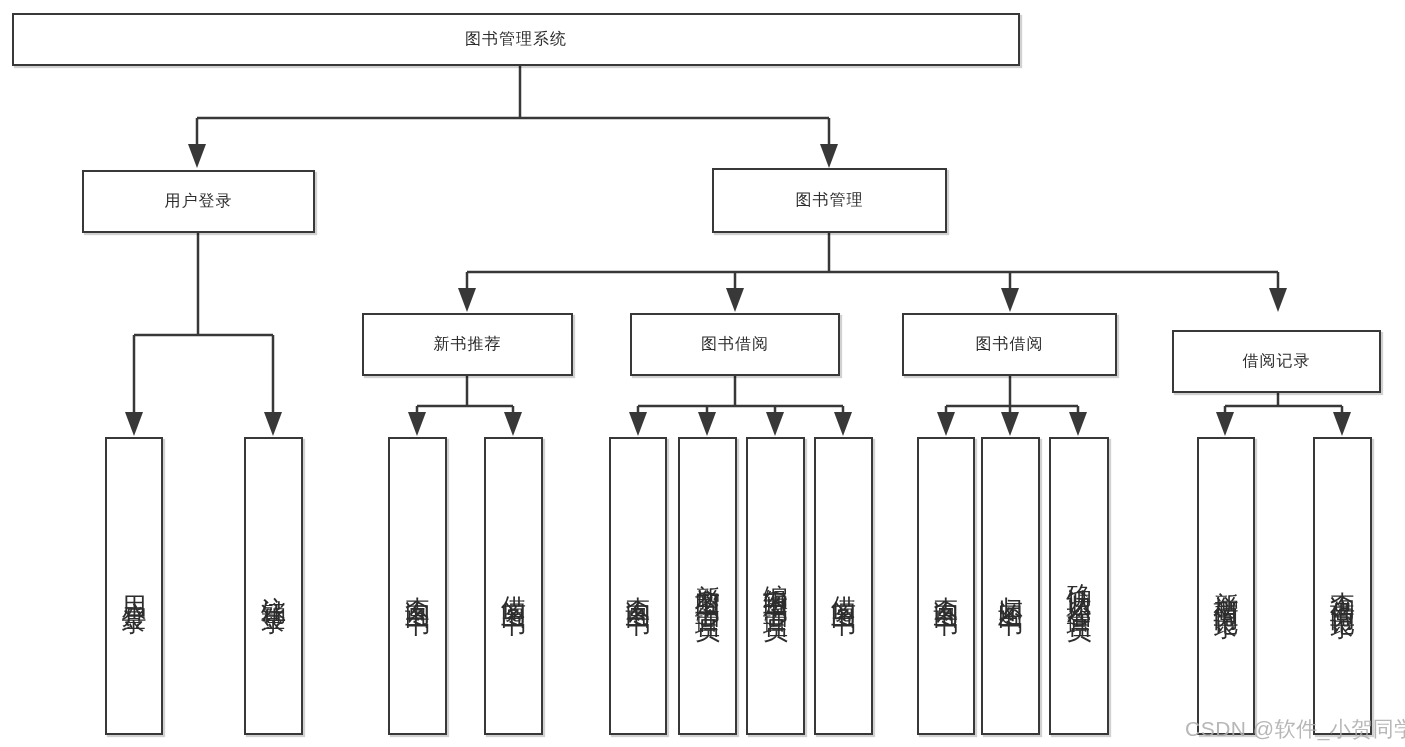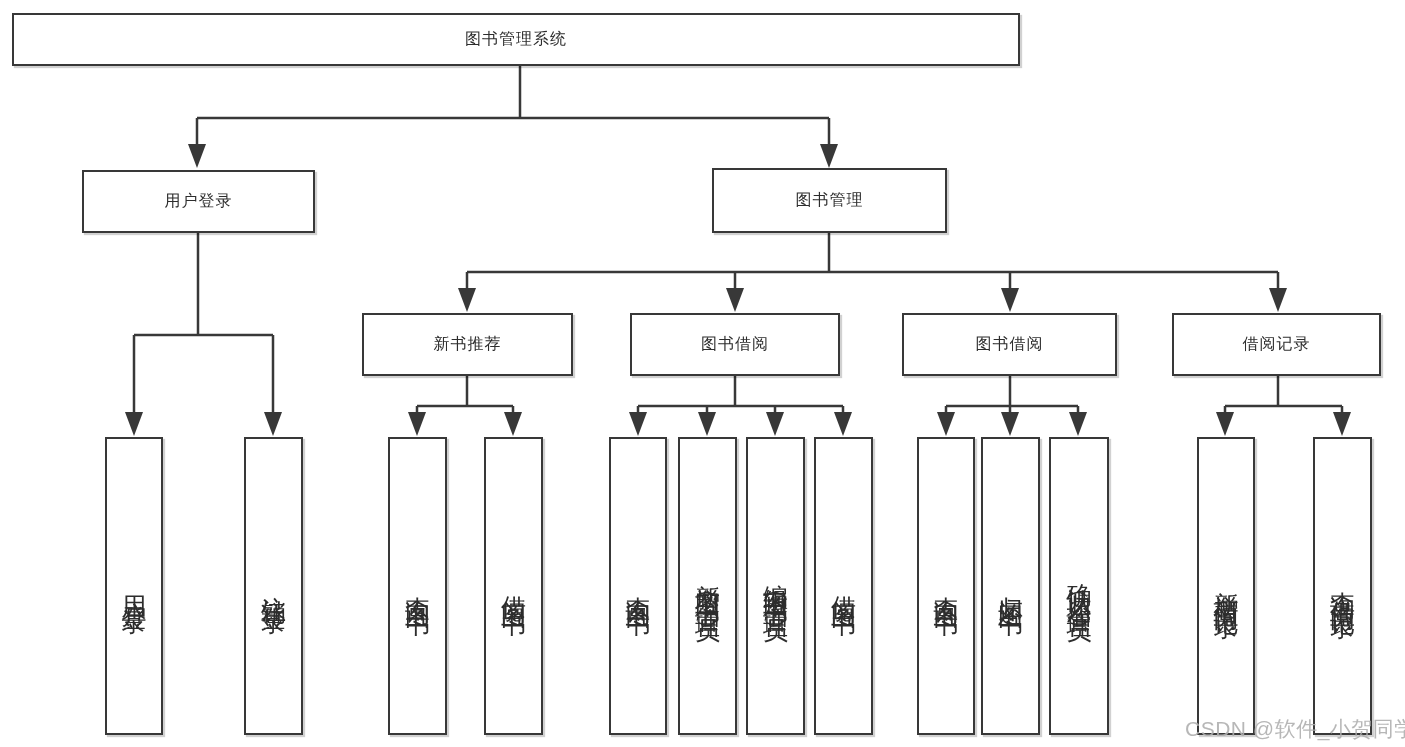--- a/index.html
+++ b/index.html
@@ -119,21 +119,21 @@
 
   <div class="node h-node" style="left:362px;top:313px;width:211px;height:63px">
     <span class="lbl">新书推荐</span>
   </div>
   <div class="node h-node" style="left:630px;top:313px;width:210px;height:63px">
     <span class="lbl">图书借阅</span>
   </div>
   <div class="node h-node" style="left:902px;top:313px;width:215px;height:63px">
     <span class="lbl">图书借阅</span>
   </div>
-  <div class="node h-node" style="left:1172px;top:313px;width:209px;height:63px">
+  <div class="node h-node" style="left:1172px;top:330px;width:209px;height:63px">
     <span class="lbl">借阅记录</span>
   </div>
 
   <div class="node v-node" style="left:105px;width:58px">
     <span class="lbl">用户登录</span>
   </div>
   <div class="node v-node" style="left:244px;width:59px">
     <span class="lbl">注销登录</span>
   </div>
 

